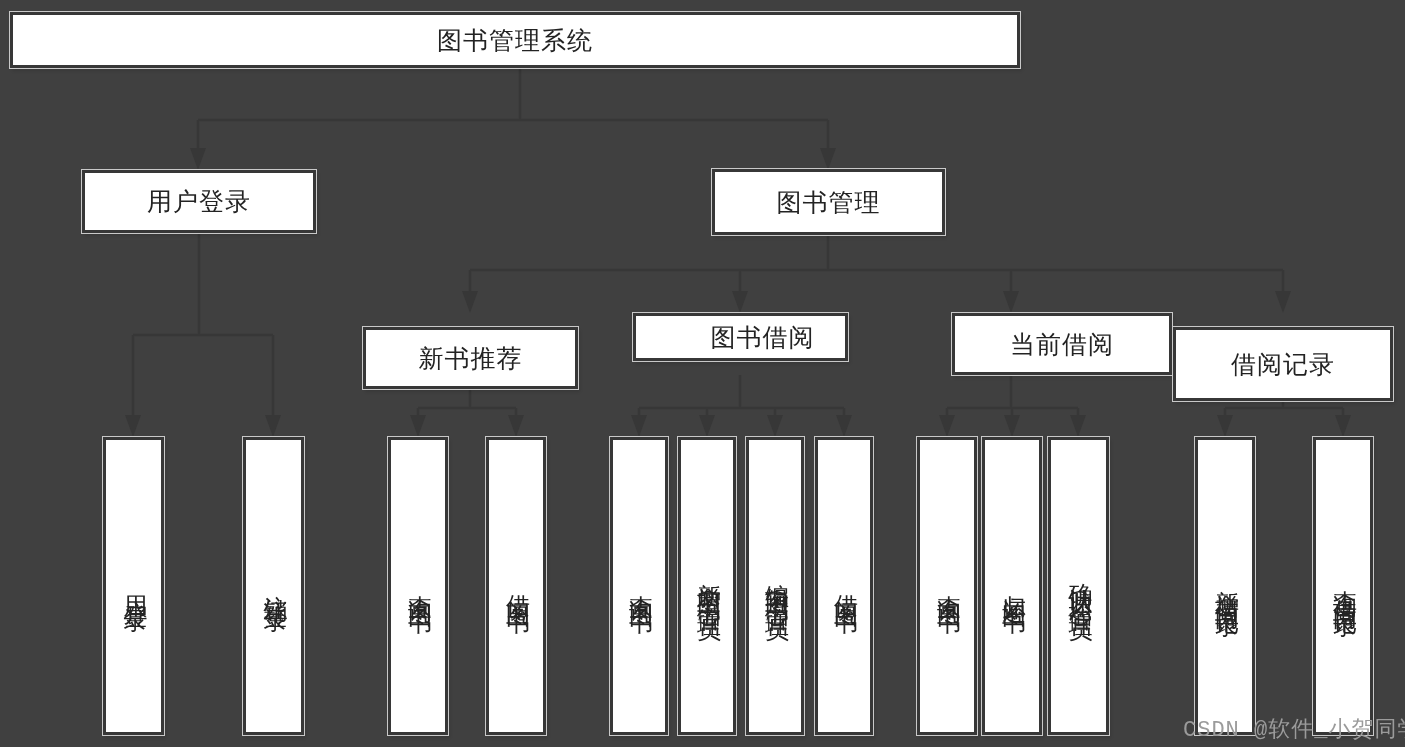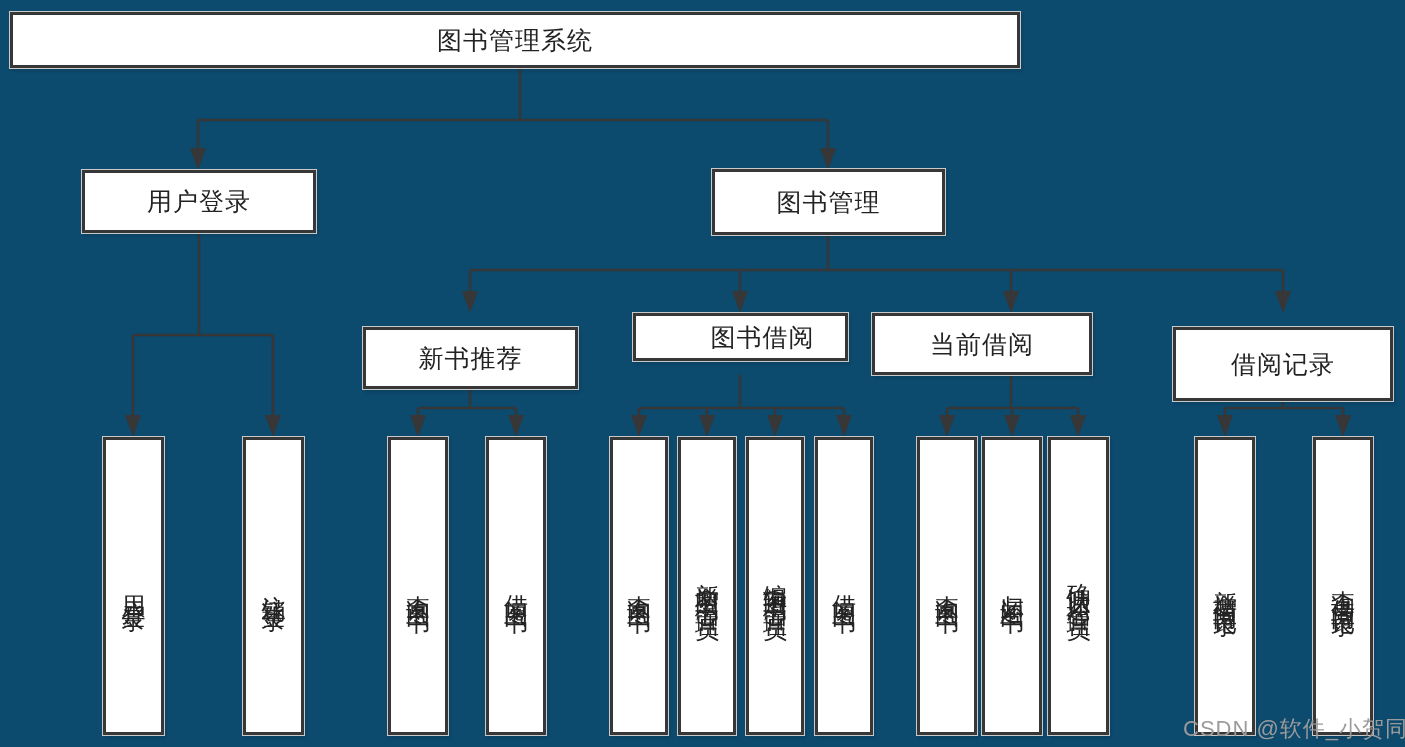--- a/index.html
+++ b/index.html
@@ -5,22 +5,23 @@
   html, body {
     margin: 0;
     padding: 0;
     background: #ffffff;
     font-family: "Liberation Sans", sans-serif;
   }
   #stage {
     position: relative;
     width: 1405px;
     height: 747px;
-    background: #0c4a6e;
+    background: #404040;
     overflow: hidden;
+    font-family: Liberation Mono, monospace;
   }
   #connectors {
     position: absolute;
     left: 0;
     top: 0;
     width: 1405px;
     height: 747px;
   }
   .box {
     position: absolute;
@@ -106,21 +107,21 @@
     <polygon class="head" points="1335,415 1351,415 1343,437"></polygon>
   </svg>
 
   <div class="box hnode" style="left:10px; top:12px; width:1010px; height:56px;">图书管理系统</div>
 
   <div class="box hnode" style="left:82px; top:170px; width:234px; height:63px;">用户登录</div>
   <div class="box hnode" style="left:712px; top:169px; width:233px; height:66px;">图书管理</div>
 
   <div class="box hnode" style="left:363px; top:313px; width:215px; height:62px;margin-top:14px;">新书推荐</div>
   <div class="box hnode" style="left:633px; top:313px; width:215px; height:48px;padding-left:44px;">图书借阅</div>
-  <div class="box hnode" style="left:872px; top:313px; width:220px; height:62px;">当前借阅</div>
+  <div class="box hnode" style="left:952px; top:313px; width:220px; height:62px;">当前借阅</div>
   <div class="box hnode" style="left:1173px; top:327px; width:220px; height:74px;">借阅记录</div>
 
   <div class="box leaf" style="left:103px; top:437px; width:61px; height:298px;">
     <span>用户登录</span>
   </div>
   <div class="box leaf" style="left:243px; top:437px; width:61px; height:298px;">
     <span>注销登录</span>
   </div>
 
   <div class="box leaf" style="left:388px; top:437px; width:60px; height:298px;">

